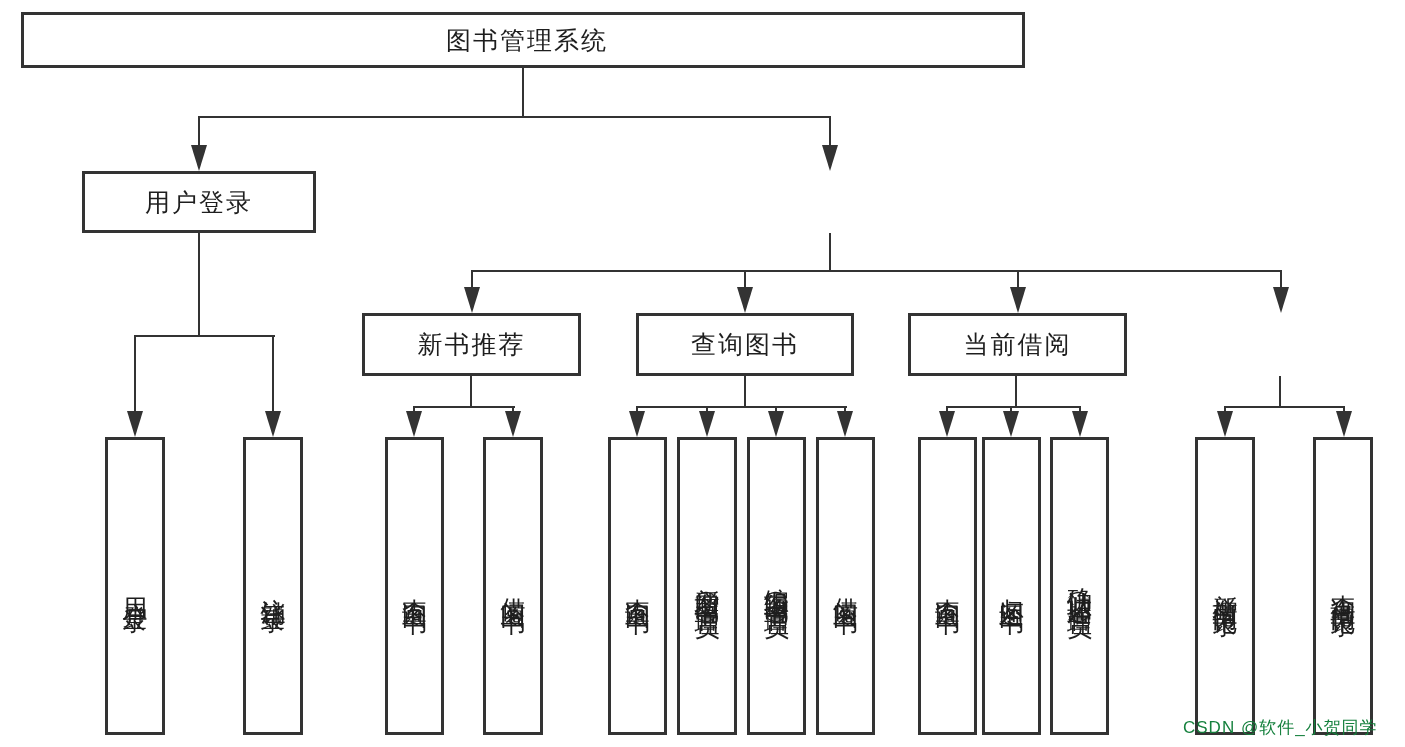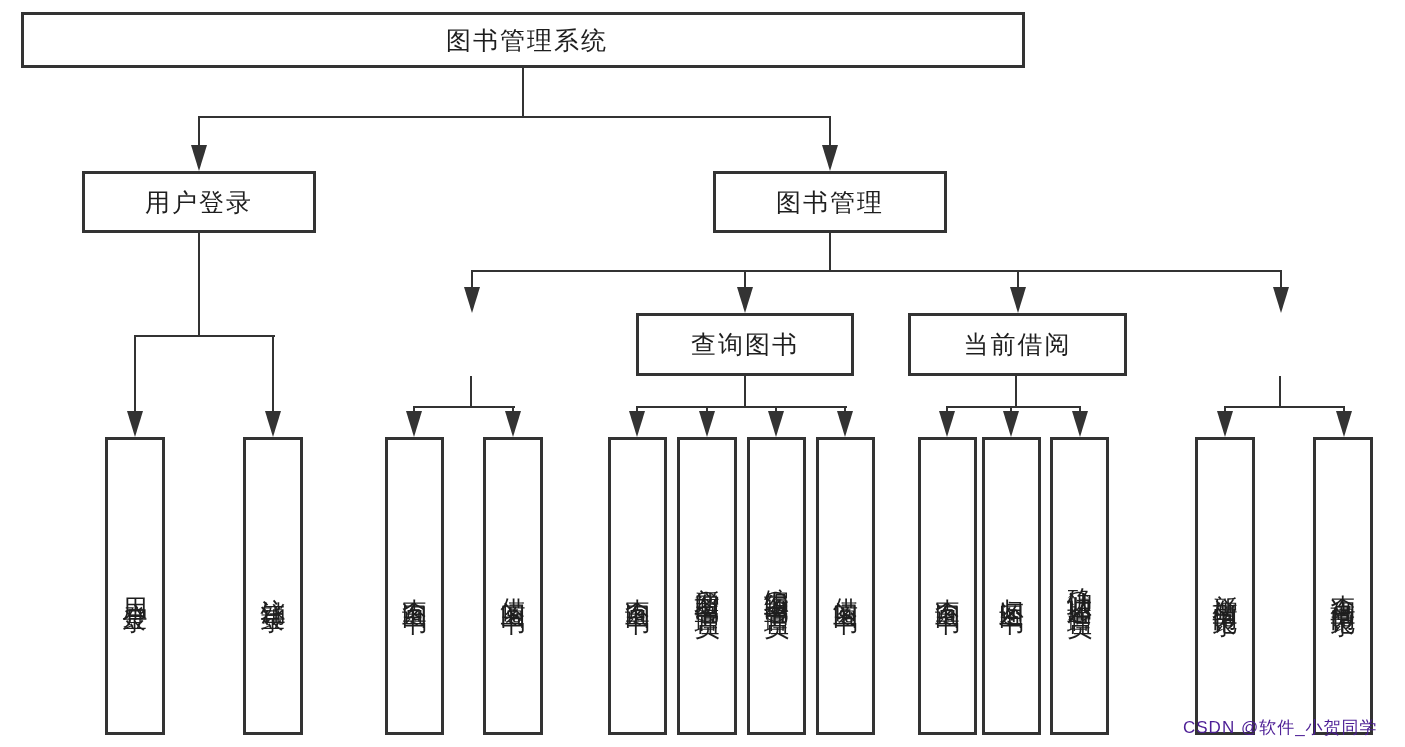--- a/index.html
+++ b/index.html
@@ -44,21 +44,21 @@
     border-left:8px solid transparent;
     border-right:8px solid transparent;
     border-top:26px solid #333333;
     transform:translateX(-50%);
   }
   .watermark{
     position:absolute;
     left:1183px;top:716px;
     font-size:17px;
     letter-spacing:1px;
-    color:#4c1d95;
+    color:#15803d;
     z-index:3;
     white-space:nowrap;
   }
 </style>
 </head>
 <body>
 
 <div id="stage">
 
   <div class="vline" style="left:522px;top:68px;height:50px;"></div>
@@ -120,24 +120,24 @@
   <div class="arrow" style="left:1225px;top:411px;"></div>
   <div class="arrow" style="left:1344px;top:411px;"></div>
 
   <div class="node" style="left:21px;top:12px;width:1004px;height:56px;padding-left:8px;">
     <span>图书管理系统</span>
   </div>
 
   <div class="node" style="left:82px;top:171px;width:234px;height:62px;">
     <span>用户登录</span>
   </div>
-  <div class="node" style="left:713px;top:171px;width:234px;height:62px;">
-    <span>图书管理</span>
+
+  <div class="node" style="left:362px;top:313px;width:219px;height:63px;">
+    <span>新书推荐</span>
   </div>
-
   <div class="node" style="left:636px;top:313px;width:218px;height:63px;">
     <span>查询图书</span>
   </div>
   <div class="node" style="left:908px;top:313px;width:219px;height:63px;">
     <span>当前借阅</span>
   </div>
 
   <div class="leaf" style="left:105px;width:60px;">
     <span class="vtext">用户登录</span>
   </div>

